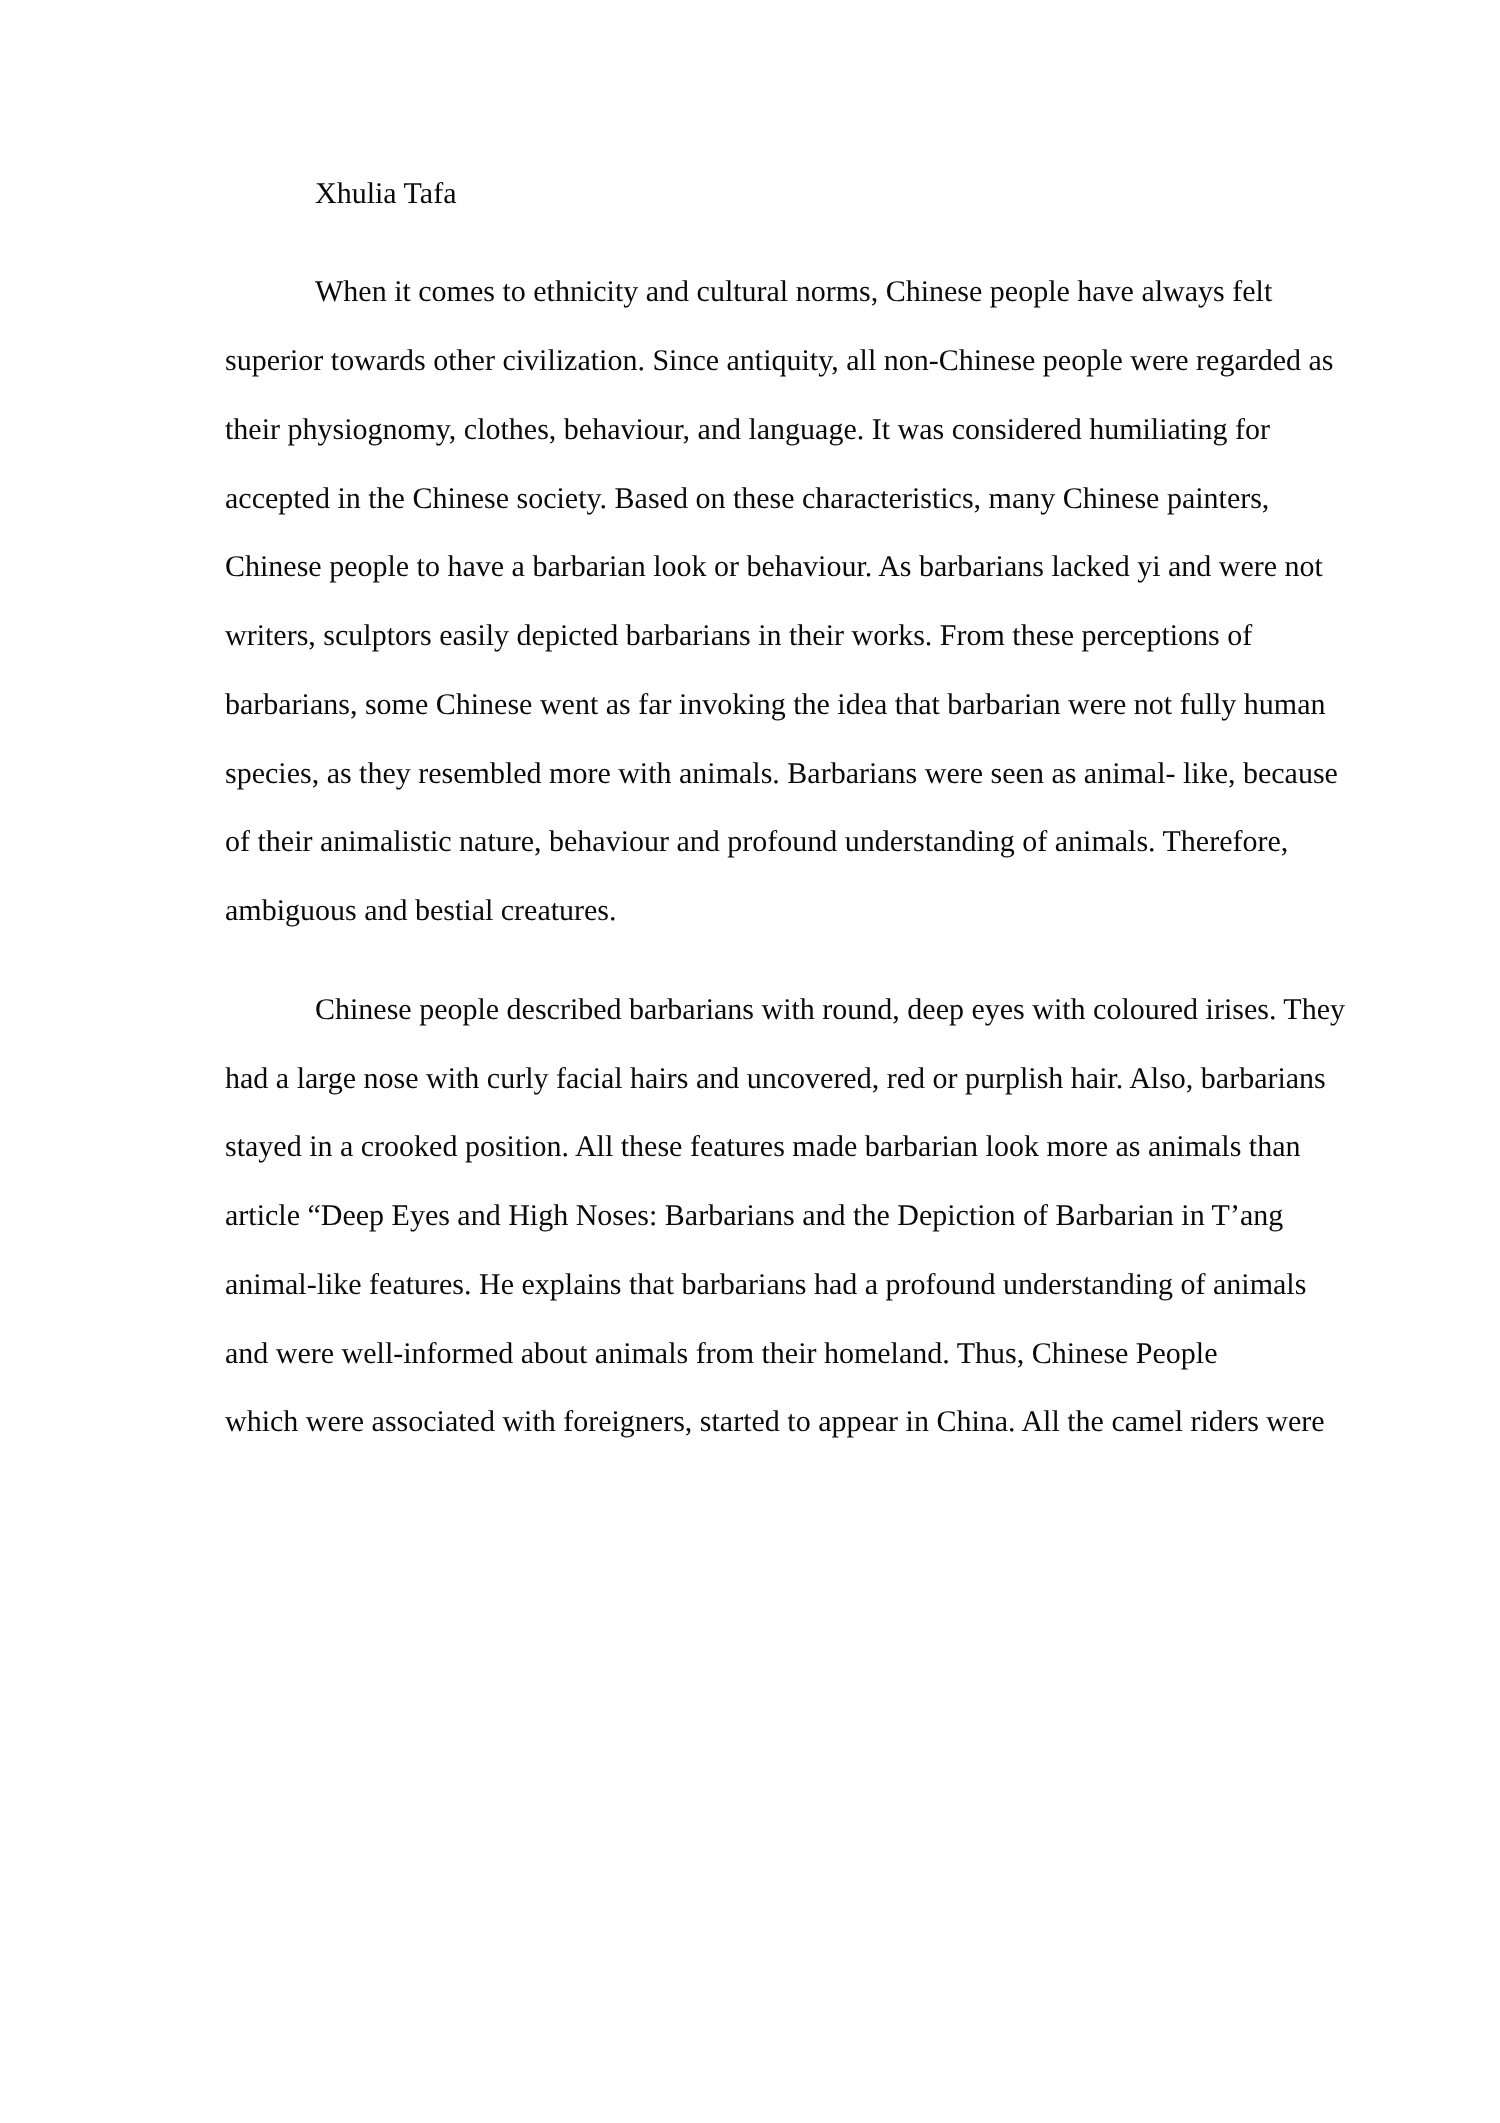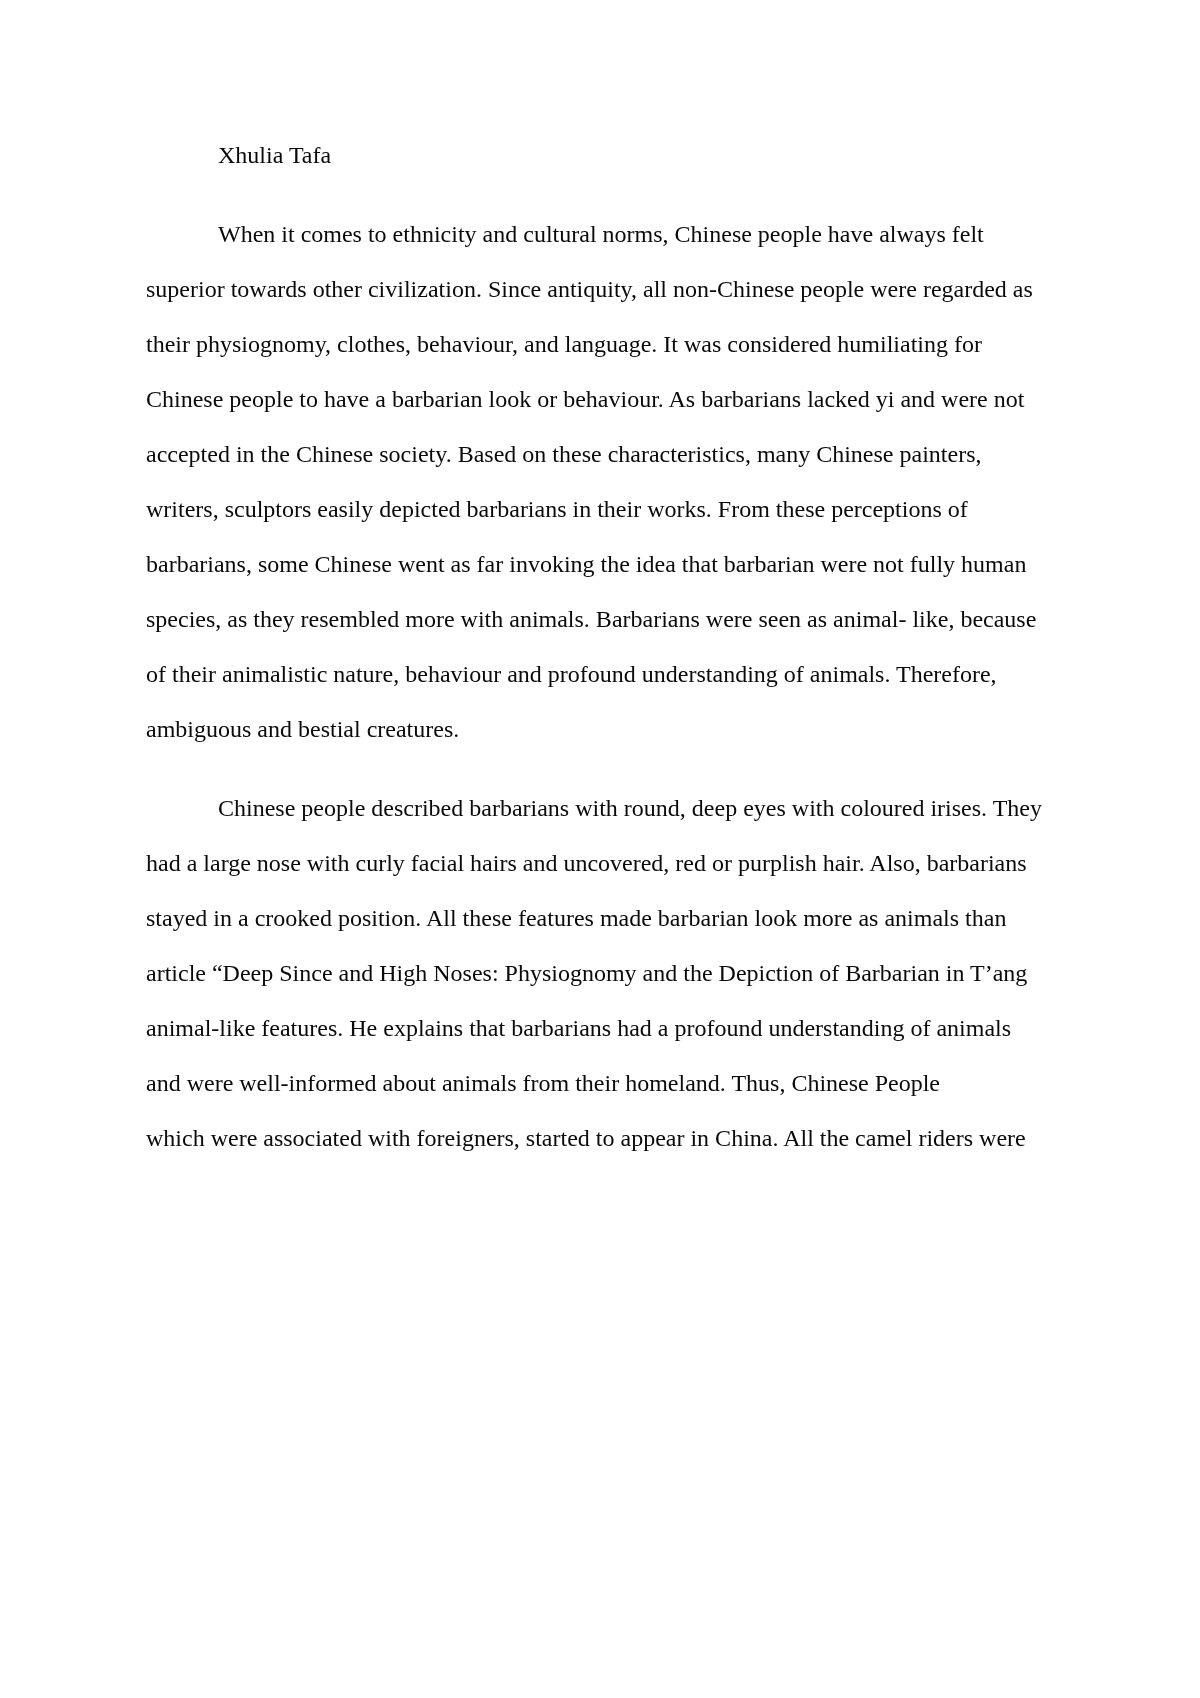--- a/index.html
+++ b/index.html
@@ -25,20 +25,21 @@
     width: 912px;
   }
   .line {
     font-family: "Liberation Serif", "DejaVu Serif", serif;
     font-size: 24px;
     line-height: 55px;
     height: 55px;
     color: #0a0a0a;
     white-space: pre;
     text-align: left;
+    margin-left: 34px;
   }
   .name-line {
     text-indent: 72px;
   }
   .para {
     margin-top: 24px;
   }
   .para .line:first-child {
     text-indent: 72px;
   }
@@ -46,31 +47,31 @@
 </head>
 <body>
 
 <div class="page">
   <div class="text-block">
     <div class="line name-line">Xhulia Tafa</div>
     <div class="para">
         <div class="line">When it comes to ethnicity and cultural norms, Chinese people have always felt</div>
         <div class="line">superior towards other civilization. Since antiquity, all non-Chinese people were regarded as</div>
         <div class="line">their physiognomy, clothes, behaviour, and language. It was considered humiliating for</div>
+        <div class="line">accepted in the Chinese society. Based on these characteristics, many Chinese painters,</div>
         <div class="line">Chinese people to have a barbarian look or behaviour. As barbarians lacked yi and were not</div>
-        <div class="line">accepted in the Chinese society. Based on these characteristics, many Chinese painters,</div>
         <div class="line">writers, sculptors easily depicted barbarians in their works. From these perceptions of</div>
         <div class="line">barbarians, some Chinese went as far invoking the idea that barbarian were not fully human</div>
         <div class="line">species, as they resembled more with animals. Barbarians were seen as animal- like, because</div>
         <div class="line">of their animalistic nature, behaviour and profound understanding of animals. Therefore,</div>
         <div class="line">ambiguous and bestial creatures.</div>
       </div>
     <div class="para">
         <div class="line">Chinese people described barbarians with round, deep eyes with coloured irises. They</div>
         <div class="line">had a large nose with curly facial hairs and uncovered, red or purplish hair. Also, barbarians</div>
         <div class="line">stayed in a crooked position. All these features made barbarian look more as animals than</div>
-        <div class="line">article “Deep Since and High Noses: Physiognomy and the Depiction of Barbarian in T’ang</div>
+        <div class="line">article “Deep Eyes and High Noses: Barbarians and the Depiction of Barbarian in T’ang</div>
         <div class="line">animal-like features. He explains that barbarians had a profound understanding of animals</div>
         <div class="line">and were well-informed about animals from their homeland. Thus, Chinese People</div>
         <div class="line">which were associated with foreigners, started to appear in China. All the camel riders were</div>
       </div>
   </div>
 </div>
 
 </body></html>

